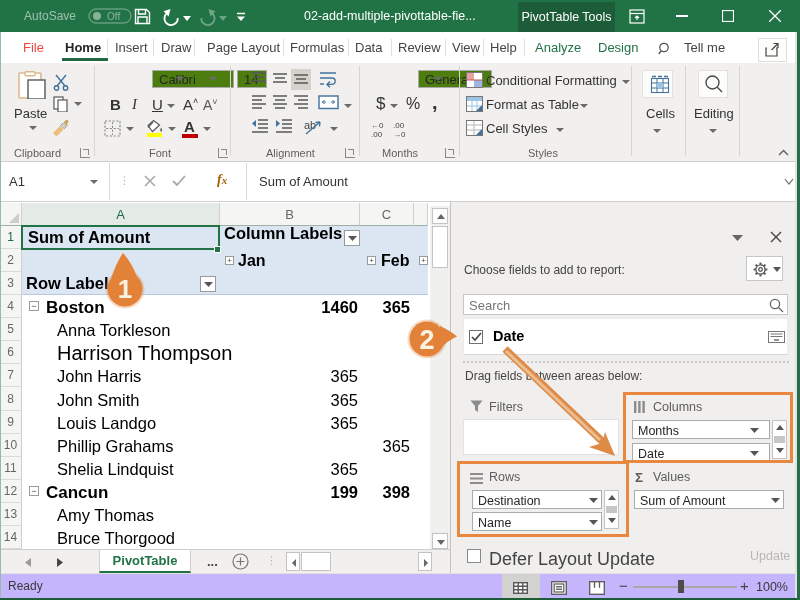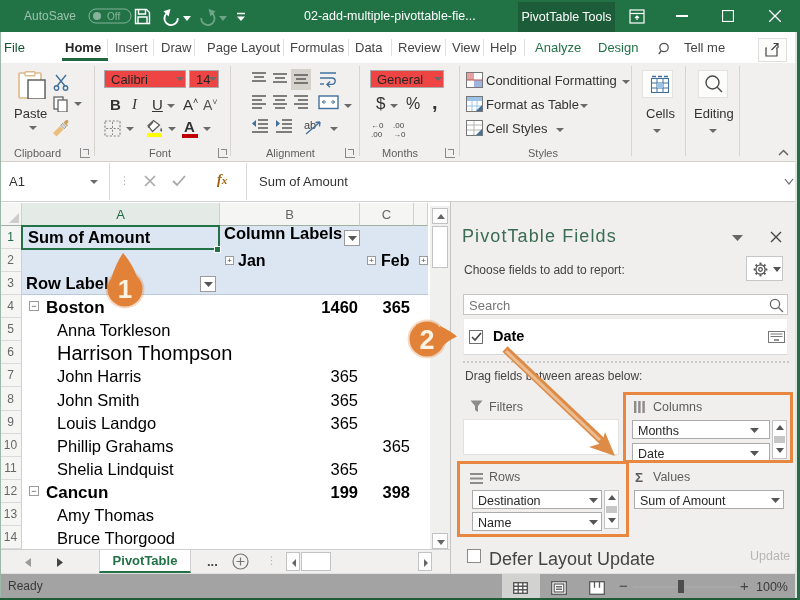--- a/index.html
+++ b/index.html
@@ -18,21 +18,21 @@
   .mi { position:absolute; top:8px; }
   .grn { color:#217346; }
   .msep { position:absolute; top:7px; width:1px; height:17px; background:#e2e0de; }
 
   
   #ribbon { left:0; top:63px; width:800px; height:99px; background:#f1f0ef; border-bottom:1px solid #d2cfcb; }
   .gsep { position:absolute; top:3px; height:90px; width:1px; background:#d8d5d1; }
   .glabel { position:absolute; top:84px; font-size:11px; color:#605f5d; }
   .launcher { position:absolute; top:85px; width:10px; height:10px; border-left:1px solid #8a8a8a; border-bottom:1px solid #8a8a8a; }
   .launcher:after { content:""; position:absolute; right:1px; top:1px; width:5px; height:5px; border-right:1px solid #8a8a8a; border-top:1px solid #8a8a8a; }
-  .combo { position:absolute; background:#ef4444; border:1px solid #ababab; font-size:13px; color:#262626; }
+  .combo { position:absolute; background:#4d7c0f; border:1px solid #ababab; font-size:13px; color:#262626;margin-left:48px; }
   .combo .cv { position:absolute; left:6px; top:1px; }
   .dar { position:absolute; width:0; height:0; border-left:4px solid transparent; border-right:4px solid transparent; border-top:4px solid #6a6a6a; }
   .btxt { position:absolute; font-size:13px; color:#333;text-align:right; }
 
   
   #fbar { left:0; top:162px; width:800px; height:40px; background:#fff; border-bottom:1px solid #cfcfcf; }
   #namebox { position:absolute; left:0; top:1px; width:110px; height:37px; border-right:1px solid #d9d9d9; }
   #fxarea { position:absolute; left:246px; top:1px; width:554px; height:37px; border-left:1px solid #d9d9d9; }
 
   
@@ -51,21 +51,21 @@
   
   #pane { left:450px; top:202px; width:350px; height:371px; background:#f0efed; border-left:1px solid #c6c4c2; }
   .pbox { position:absolute; background:#fff; border:1px solid #c6c6c6; }
   .drop { position:absolute; background:#fff; border:1px solid #ababab; font-size:12.5px; color:#262626; }
   .drop .dv { position:absolute; left:5px; top:2.5px; white-space:nowrap; }
 
   
   #tabbar { left:0; top:549px; width:450px; height:24px; background:#f1f0ee; border-top:1px solid #cfcfcf; }
 
   
-  #statusbar { left:0; top:573px; width:800px; height:27px; background:#a3a3a3; border-top:1px solid #e1e1e1; }
+  #statusbar { left:0; top:573px; width:800px; height:27px; background:#c4b5fd; border-top:1px solid #e1e1e1; }
   #statusbar .bottomline { position:absolute; left:0; top:24px; width:800px; height:2px; background:#1e5c38; }
 </style>
 </head>
 <body>
 
 <div id="titlebar" class="abs">
   <div id="autosave" class="abs">AutoSave</div>
   <svg class="abs" style="left:88px;top:8px" width="44" height="16">
     <rect x="1" y="1" width="42" height="14" rx="7" fill="none" stroke="rgba(255,255,255,.45)"></rect>
     <circle cx="9" cy="8" r="4" fill="rgba(255,255,255,.45)"></circle>
@@ -112,21 +112,21 @@
     </svg>
   <svg class="abs" style="left:722px;top:10px" width="12" height="12">
       <rect x="0.5" y="0.5" width="11" height="11" fill="none" stroke="#fff" stroke-width="1.2"></rect>
     </svg>
   <svg class="abs" style="left:769px;top:10px" width="12" height="12">
       <path d="M0 0 L12 12 M12 0 L0 12" stroke="#fff" stroke-width="1.3"></path>
     </svg>
 </div>
 
 <div id="menubar" class="abs">
-  <div class="mi" style="left:4px;color:#14532d;">File</div>
+  <div class="mi" style="left:23px;color:#ef4444;">File</div>
   <div class="mi" style="left:65px;color:#262626;font-weight:bold;">Home</div>
   <div class="abs" style="left:62px;top:26px;width:46px;height:3px;background:#206940;"></div>
   <div class="msep" style="left:107px;"></div>
   <div class="mi" style="left:115px;">Insert</div>
   <div class="msep" style="left:153px;"></div>
   <div class="mi" style="left:161px;">Draw</div>
   <div class="msep" style="left:194px;"></div>
   <div class="mi" style="left:207px;">Page Layout</div>
   <div class="msep" style="left:283px;"></div>
   <div class="mi" style="left:290px;">Formulas</div>
@@ -487,21 +487,20 @@
   </svg>
   <div class="abs" style="left:619px;top:3px;font-size:15px;color:#444;">−</div>
   <div class="abs" style="left:633px;top:12px;width:104px;height:1.5px;background:#a8a8a8;"></div>
   <div class="abs" style="left:678px;top:6px;width:6px;height:13px;background:#4d4d4d;"></div>
   <div class="abs" style="left:740px;top:3px;font-size:15px;color:#444;">+</div>
   <div class="abs" style="left:756px;top:6px;font-size:12.5px;color:#3a3a3a;">100%</div>
   <div class="bottomline"></div>
 </div>
 
 <div id="pane" class="abs">
-  <div class="abs" style="left:11px;top:24px;font-size:18px;letter-spacing:1.1px;color:#3a6b53;">PivotTable Fields</div>
   <svg class="abs" style="left:281px;top:33px" width="11" height="7">
       <path d="M0 0 L5.5 6 L11 0z" fill="#666"></path>
     </svg>
   <svg class="abs" style="left:319px;top:29px" width="12" height="12">
       <path d="M1 1 L11 11 M11 1 L1 11" stroke="#444" stroke-width="1.4"></path>
     </svg>
   <div class="abs" style="left:13px;top:61px;font-size:12px;color:#444;">Choose fields to add to report:</div>
 
   <div class="pbox" style="left:295px;top:54px;width:37px;height:25px;">
     <svg class="abs" style="left:5px;top:4px" width="17" height="17" viewBox="0 0 17 17">

